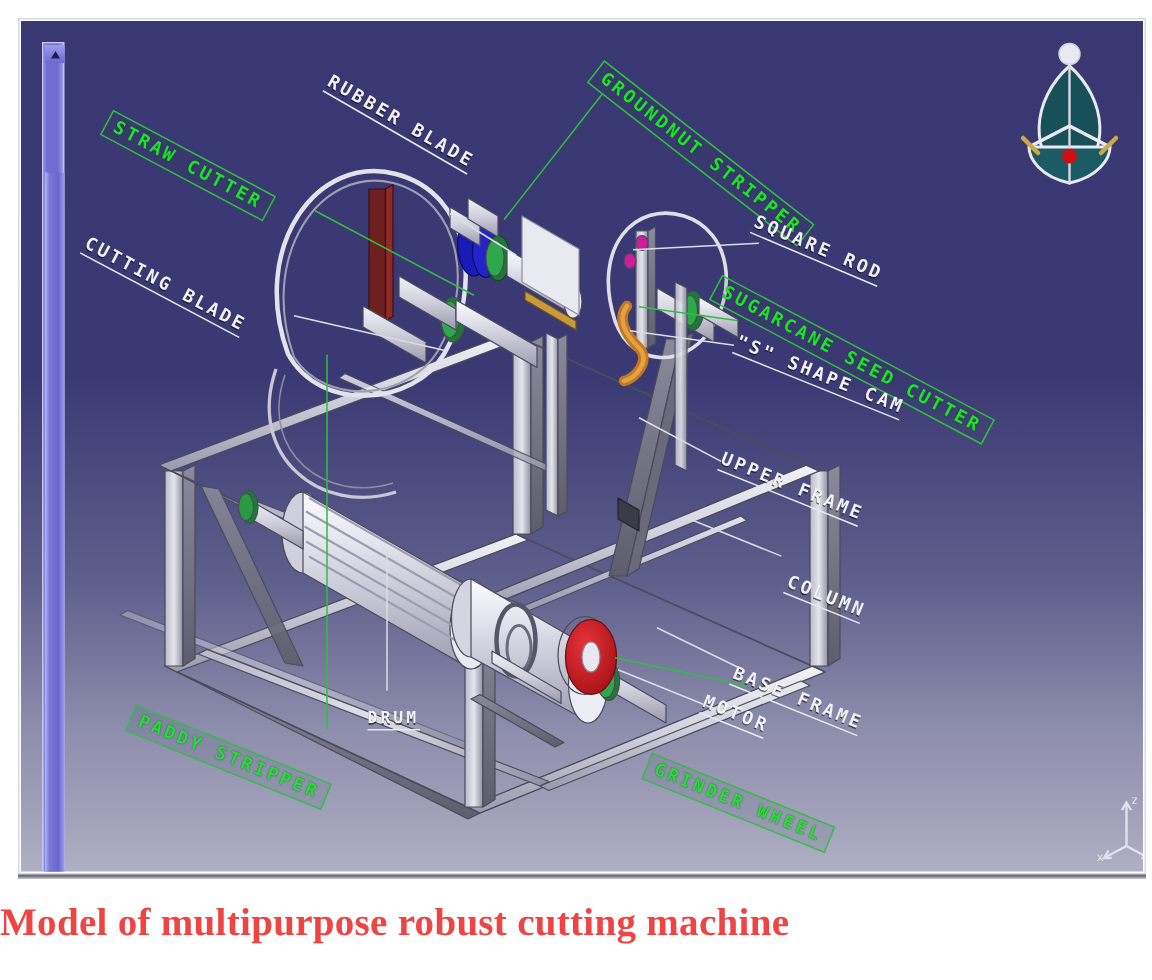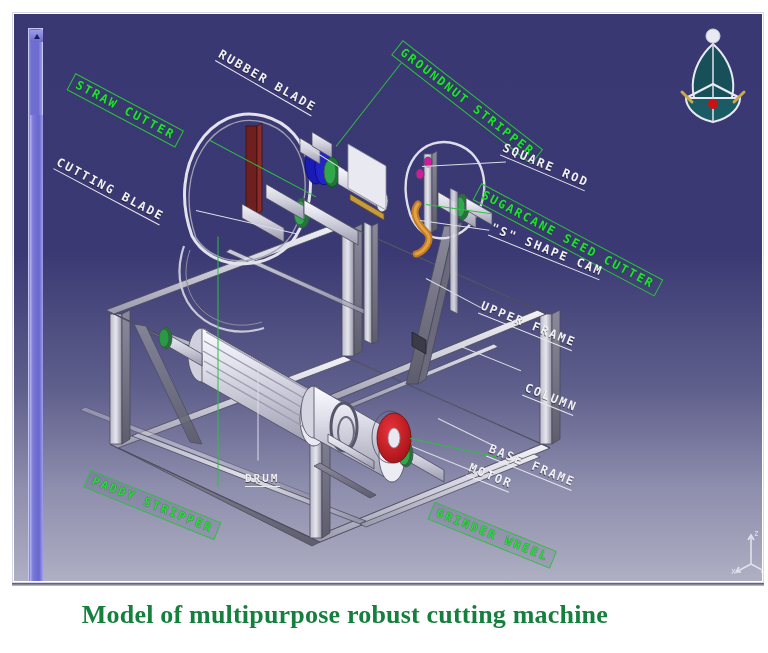--- a/index.html
+++ b/index.html
@@ -68,23 +68,23 @@
   #model{position:absolute;left:0;top:0;width:748px;height:567px;}
 
   
   #compass{position:absolute;left:656px;top:12px;width:86px;height:112px;}
 
   
   #axis-triad{position:absolute;left:714px;top:512px;width:46px;height:50px;}
 
   
   #caption{
-    position:absolute;left:0;top:600px;width:608px;text-align:right;
+    position:absolute;left:0;top:600px;width:608px;text-align:left;
     font-family:"Liberation Serif","DejaVu Serif",serif;
-    font-weight:bold;font-size:26px;color:#15803d;letter-spacing:.2px;
+    font-weight:bold;font-size:26px;color:#ef4444;letter-spacing:.2px;
   }
 </style>
 </head>
 <body>
 
 <div id="page">
 
   <div id="viewport">
 
     <svg id="model" viewBox="0 0 748 567">

